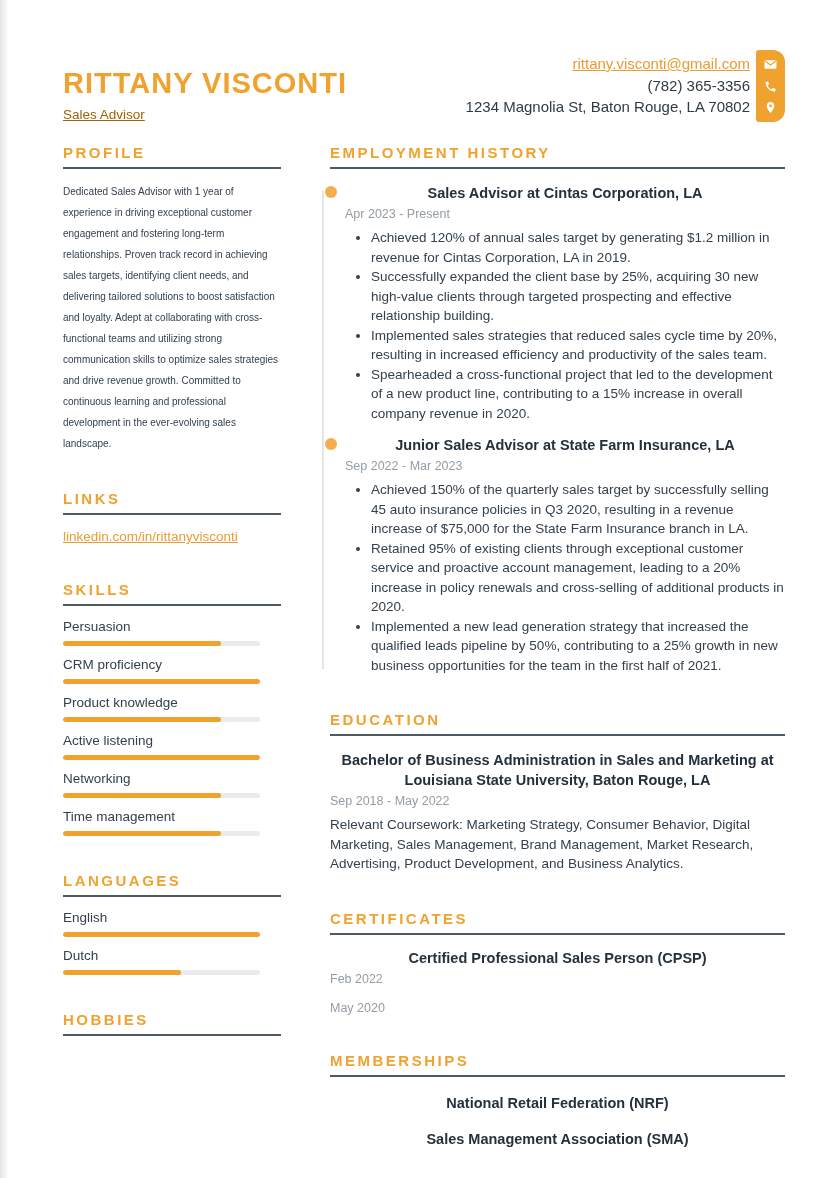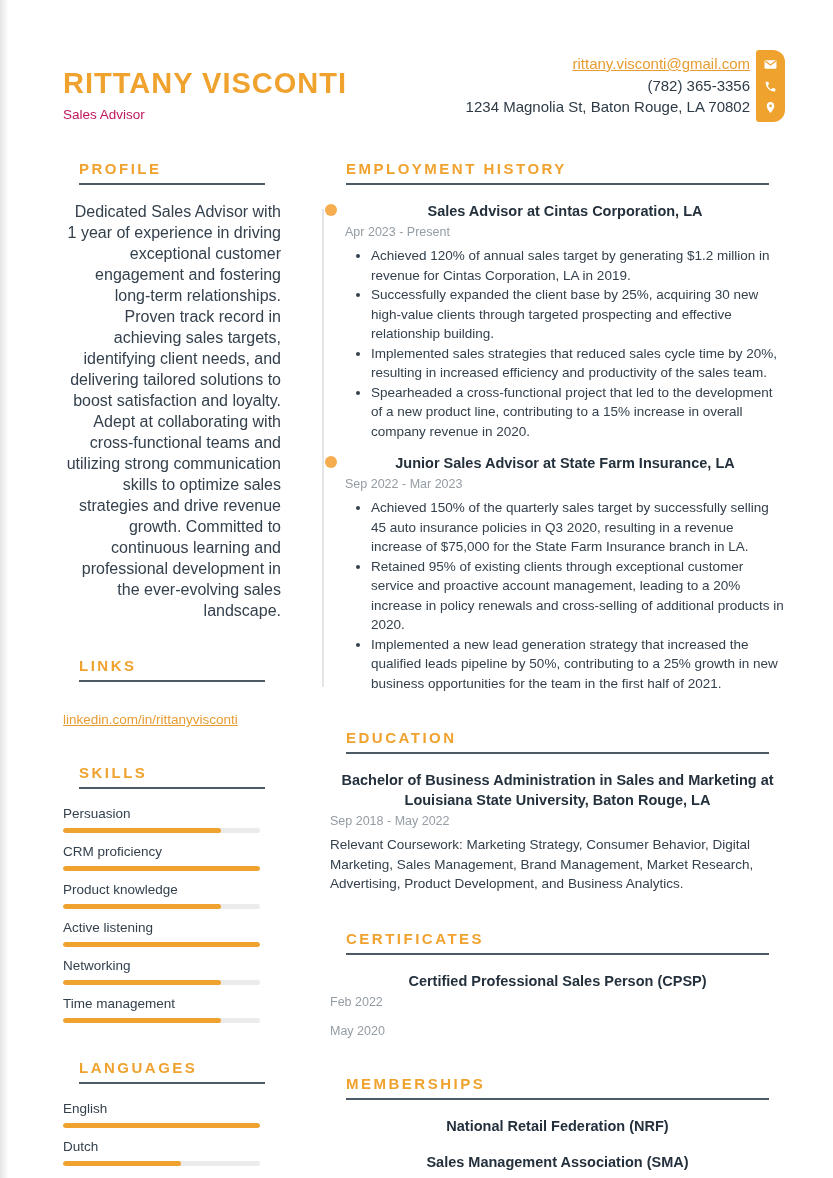--- a/index.html
+++ b/index.html
@@ -22,41 +22,41 @@
   }
   .edge-shadow{
     position:absolute;left:0;top:0;bottom:0;width:9px;
     background:linear-gradient(90deg,rgba(0,0,0,0.10),rgba(0,0,0,0));
     pointer-events:none;
   }
   .page{padding:50px 48px 0 63px;height:100%;}
   
   header{display:flex;justify-content:space-between;align-items:flex-end;margin-bottom:22px;}
   .name{font-size:29px;font-weight:bold;letter-spacing:1px;color:var(--accent);margin:0;line-height:1.1;}
-  .job-title{font-size:13.5px;color:#be185d;margin-top:7px;}
+  .job-title{font-size:13.5px;color:#a16207;margin-top:7px;text-decoration:underline;}
   .header-right{display:flex;gap:6px;}
   .contact-lines{text-align:right;font-size:15px;line-height:21.5px;padding-top:3px;color:#2E3B47;}
   .contact-lines a{color:var(--link);text-decoration:underline;cursor:pointer;}
   .icon-bar{
     width:29px;height:72px;background:var(--accent);
     border-radius:3px 12px 12px 3px;
     display:flex;flex-direction:column;align-items:center;justify-content:space-evenly;
   }
   .icon-bar svg{width:13px;height:13px;display:block;}
   
   .columns{display:flex;gap:49px;}
   .col-left{width:218px;flex:none;}
   .col-right{flex:1;min-width:0;}
   section{margin-bottom:36px;}
   h2.sec{
     font-size:15px;font-weight:bold;letter-spacing:2.5px;color:var(--accent);
-    margin:16px;padding-bottom:6px;border-bottom:2px solid var(--rule);
-  }
-  
-  .profile-text{font-size:16px;line-height:21px;margin:12px 0 0;text-align:right;}
+    margin:0;padding-bottom:6px;border-bottom:2px solid var(--rule);
+  }
+  
+  .profile-text{font-size:10px;line-height:21px;margin:12px 0 0;}
   .link{display:inline-block;margin-top:14px;font-size:13.5px;color:var(--link);text-decoration:underline;cursor:pointer;}
   .meter-item{margin-top:10px;}
   .meter-item:first-of-type{margin-top:12px;}
   .meter-label{font-size:13.5px;line-height:17px;margin-bottom:6px;}
   .meter-track{width:197px;height:5px;background:var(--track);border-radius:3px;overflow:hidden;}
   .meter-fill{height:100%;background:var(--accent);border-radius:3px;}
   
   .jobs{position:relative;padding-left:15px;margin-top:14px;}
   .jobs::before{content:"";position:absolute;left:-8px;top:8px;bottom:6px;width:2px;background:var(--timeline);}
   .job{position:relative;margin-bottom:12px;}

